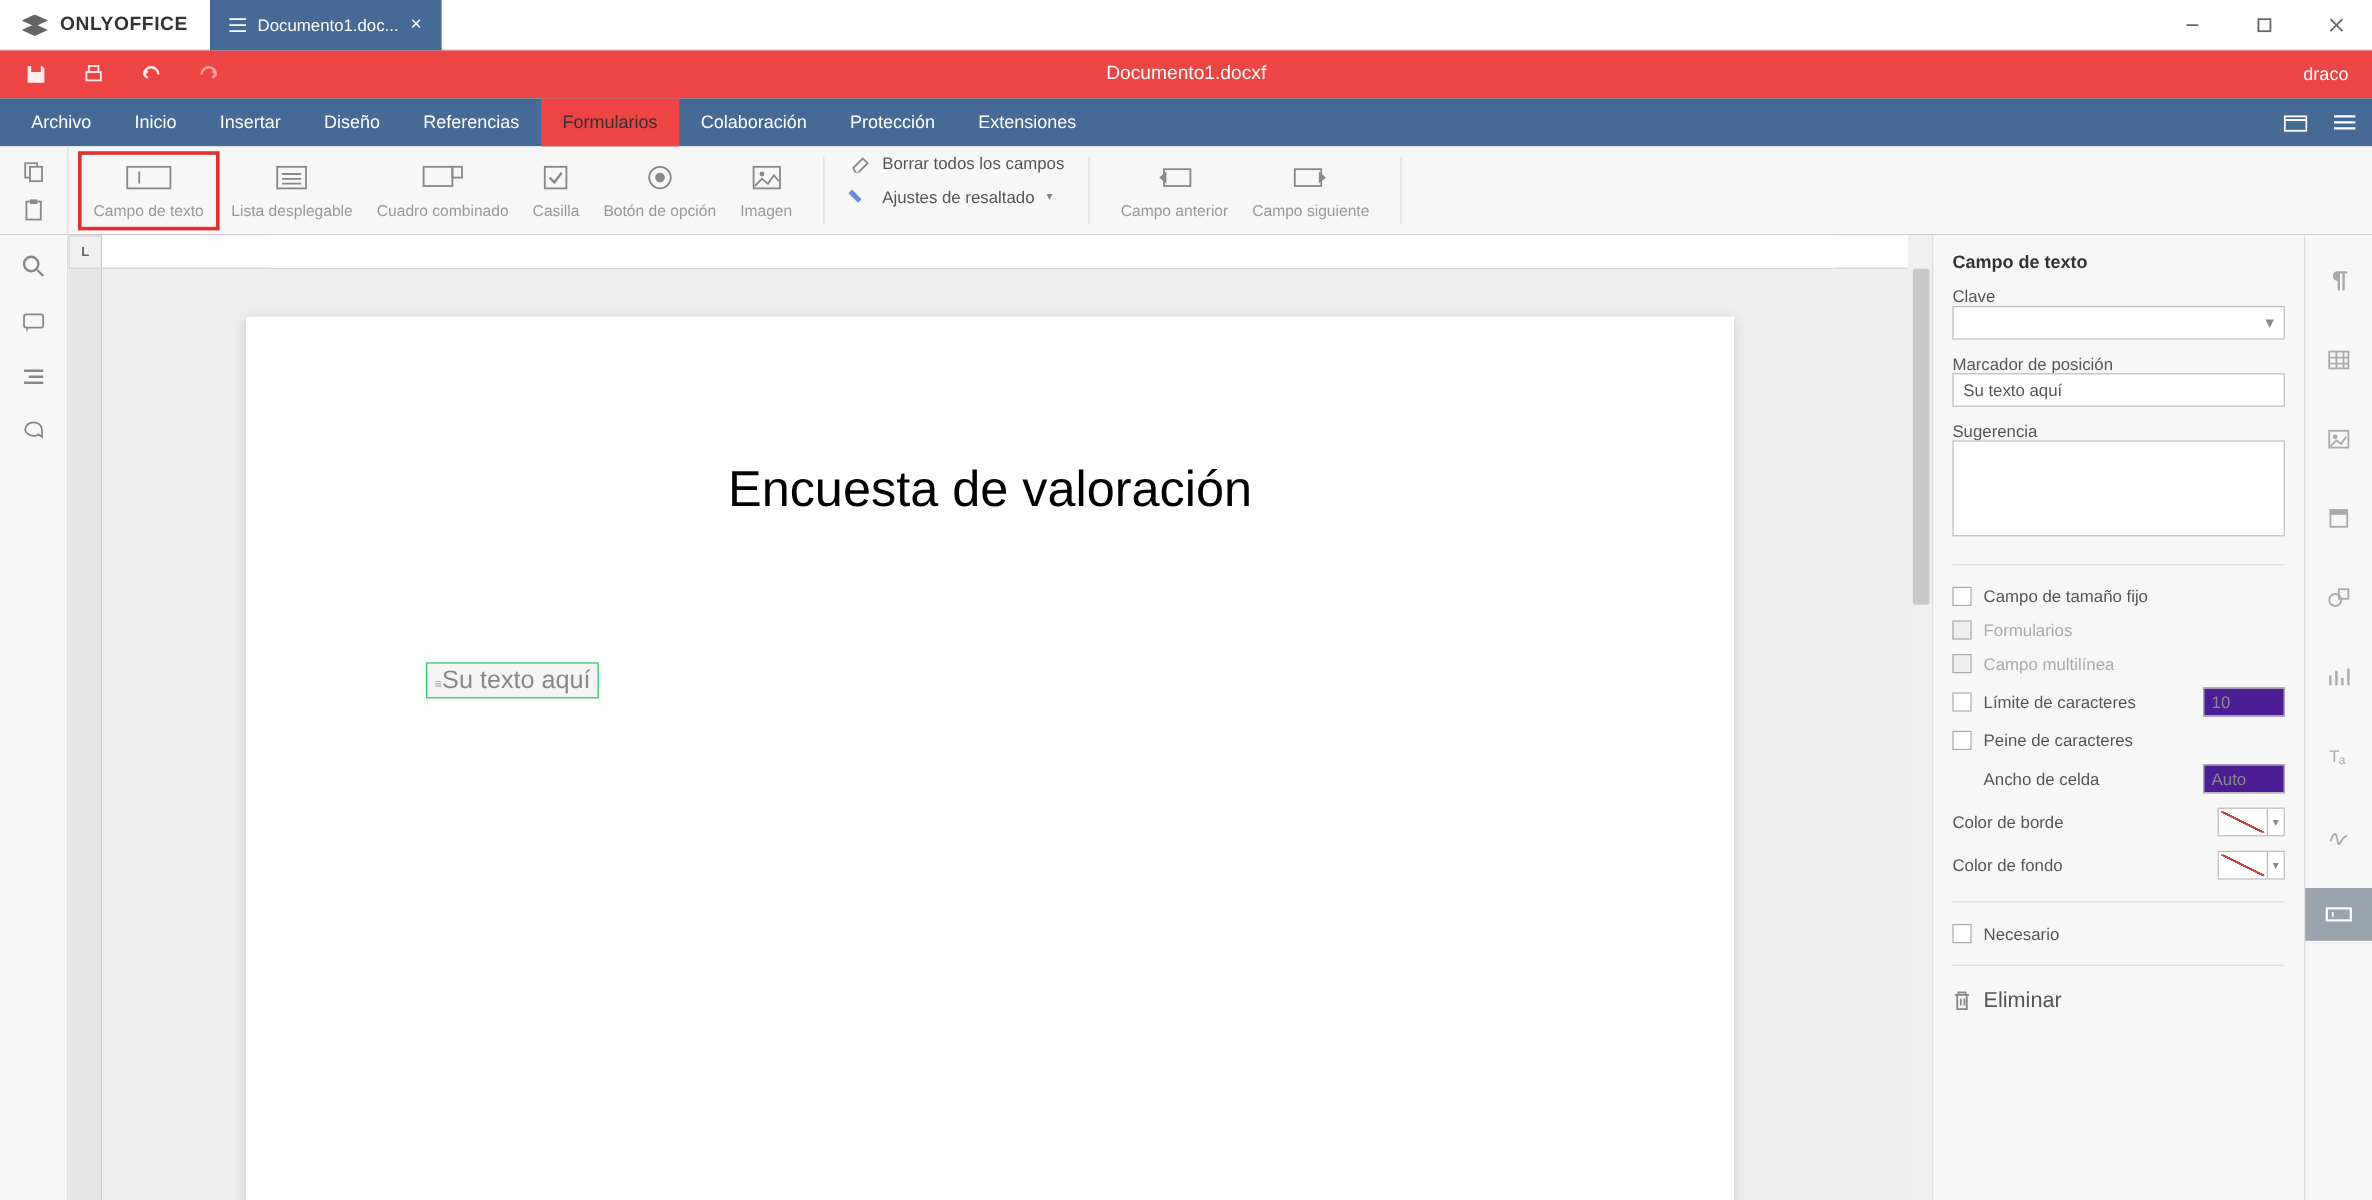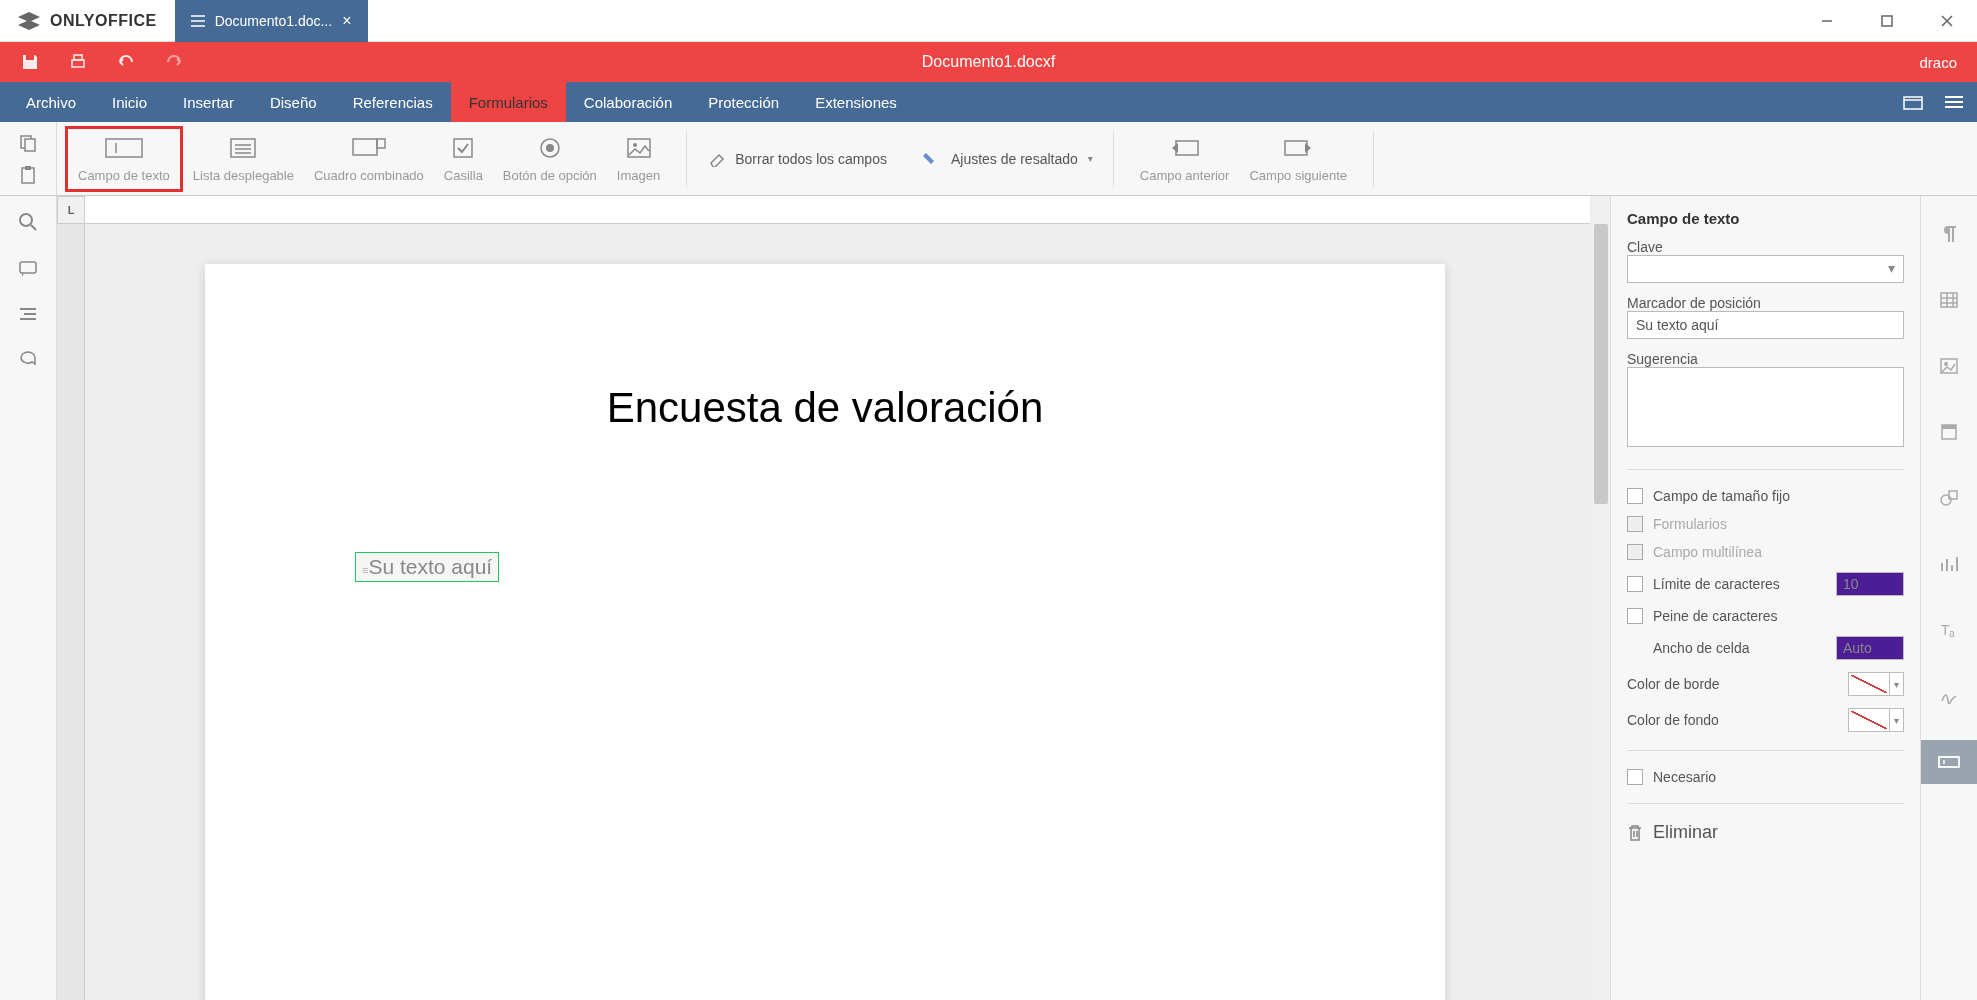--- a/index.html
+++ b/index.html
@@ -28,21 +28,21 @@
 .ribbon { height: 74px; background: #f7f7f7; border-bottom: 1px solid #ccc; display: flex; align-items: center; }
 .ribbon-side { width: 57px; display: flex; flex-direction: column; align-items: center; justify-content: center; gap: 14px; border-right: 1px solid #ddd; height: 100%; }
 .ribbon-side-btn { color: #888; cursor: pointer; }
 .ribbon-group { display: flex; align-items: center; height: 100%; padding: 0 8px; }
 .ribbon-btn { display: flex; flex-direction: column; align-items: center; justify-content: center; height: 66px; padding: 0 10px; cursor: pointer; gap: 6px; }
 .ribbon-btn.highlighted { border: 3px solid #e03030; padding: 0 10px; }
 .ribbon-btn-icon { height: 28px; display: flex; align-items: center; justify-content: center; color: #888; }
 .ribbon-btn-label { font-size: 13px; color: #999; white-space: nowrap; }
 .ribbon-sep { width: 1px; height: 56px; background: #ddd; margin: 0 8px; }
 .ribbon-link { display: flex; align-items: center; gap: 10px; padding: 6px 12px; font-size: 14px; color: #555; cursor: pointer; }
-.ribbon-links { display: flex; flex-direction: row; justify-content: flex-end; gap: 12px; height: 100%; }
+.ribbon-links { display: flex; flex-direction: column; justify-content: flex-start; gap: 0; height: 100%; }
 
 .workspace { display: flex; height: calc(1000px - 42px - 40px - 40px - 74px); }
 .left-rail { width: 57px; background: #f7f7f7; border-right: 1px solid #ddd; display: flex; flex-direction: column; align-items: center; padding-top: 16px; gap: 28px; }
 .left-rail-btn { color: #888; cursor: pointer; }
 
 .canvas-area { flex: 1; background: #eeeeee; position: relative; overflow: hidden; }
 .ruler-corner { position: absolute; top: 0; left: 0; width: 28px; height: 28px; background: #f0f0f0; border: 1px solid #ccc; display: flex; align-items: center; justify-content: center; font-size: 11px; font-weight: bold; color: #666; }
 .ruler-h { position: absolute; top: 0; left: 28px; right: 20px; height: 28px; background: #fff; border-bottom: 1px solid #ccc; }
 .ruler-v { position: absolute; top: 28px; left: 0; width: 28px; bottom: 0; background: #e6e6e6; border-right: 1px solid #ccc; }
 .ruler-h-inner { position: absolute; left: 140px; right: 60px; top: 0; bottom: 0; background: #fff; }

